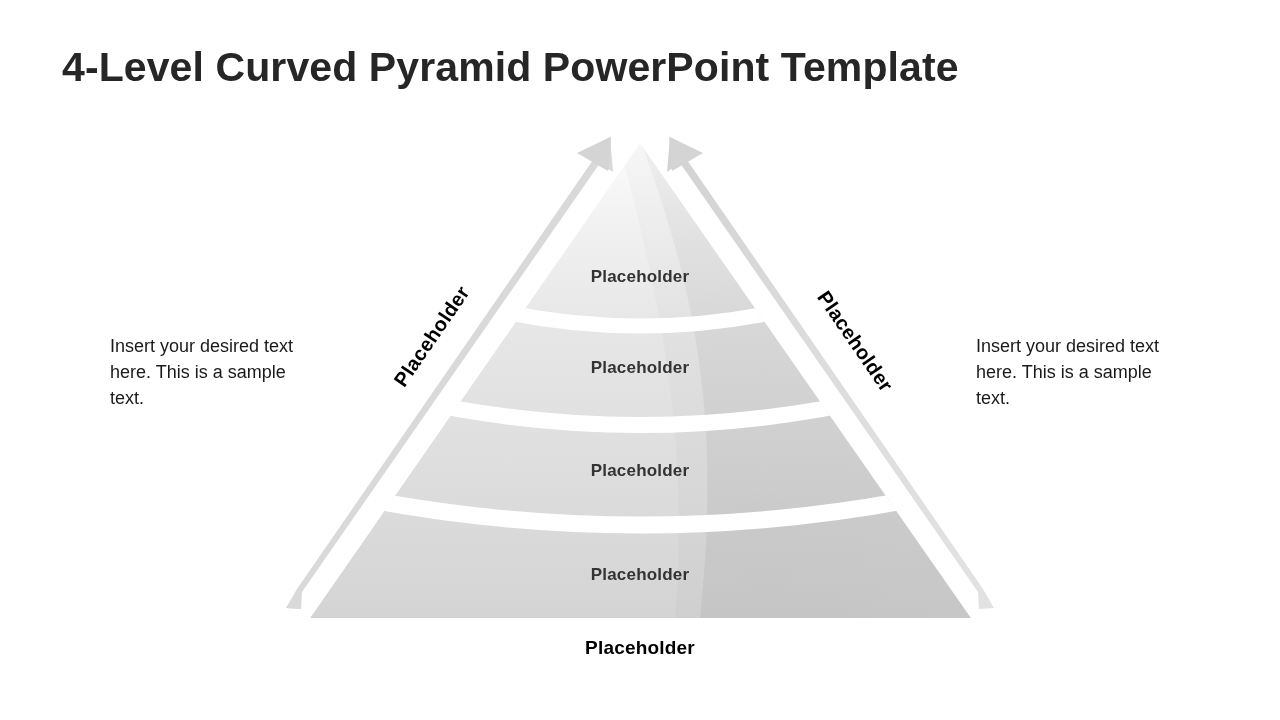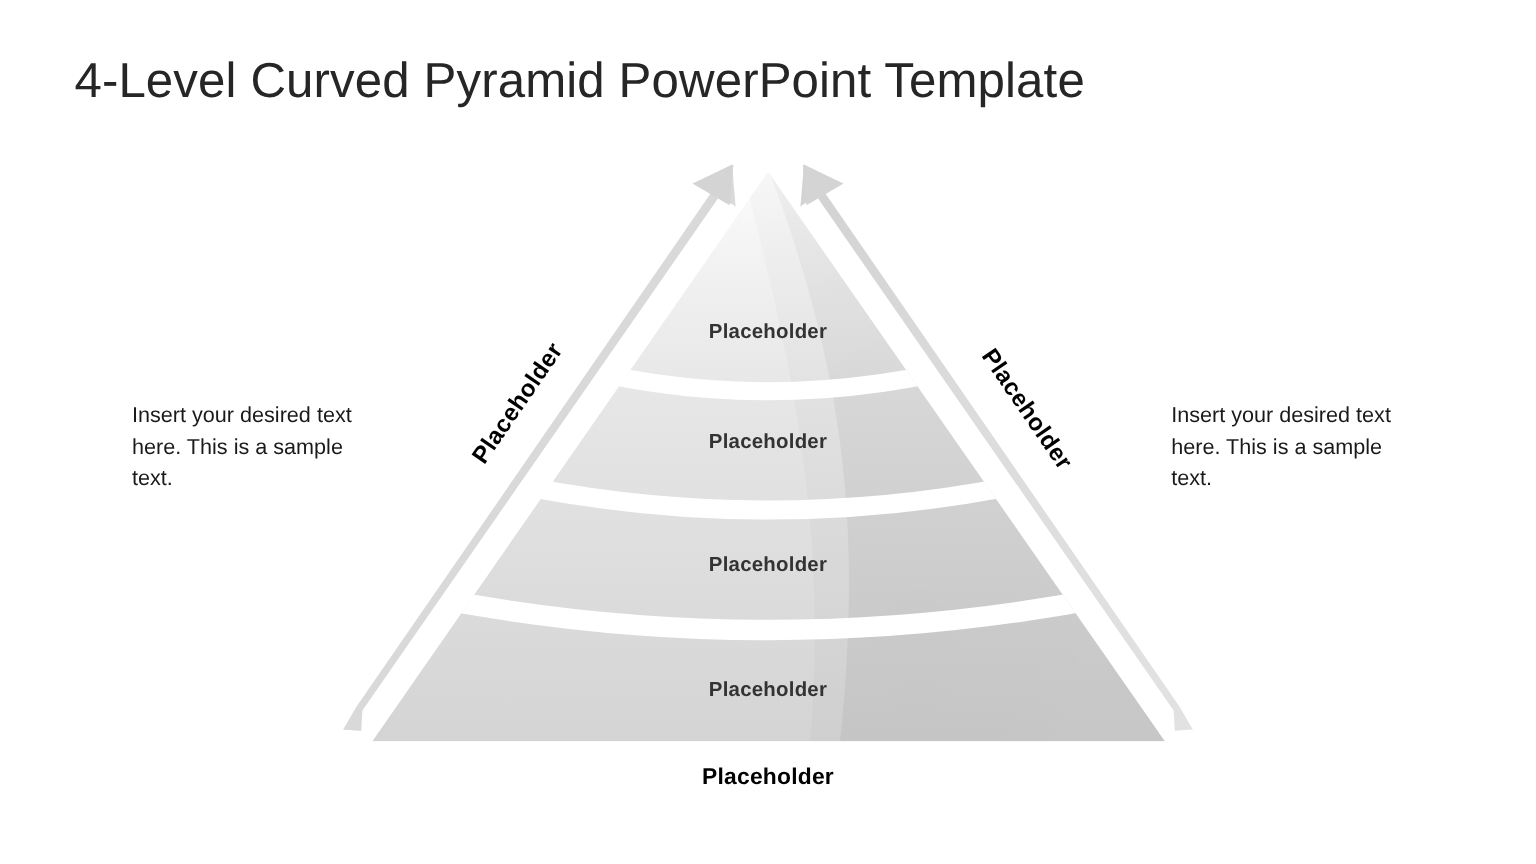--- a/index.html
+++ b/index.html
@@ -21,21 +21,21 @@
     width: 1280px;
     height: 720px;
   }
 
   
   #slide-title {
     position: absolute;
     left: 62px;
     top: 44px;
     font-size: 41px;
-    font-weight: 400;
+    font-weight: 700;
     color: #262626;
     letter-spacing: 0.1px;
     white-space: nowrap;
     line-height: 1.15;
   }
 
   
   #diagram {
     position: absolute;
     left: 0;

